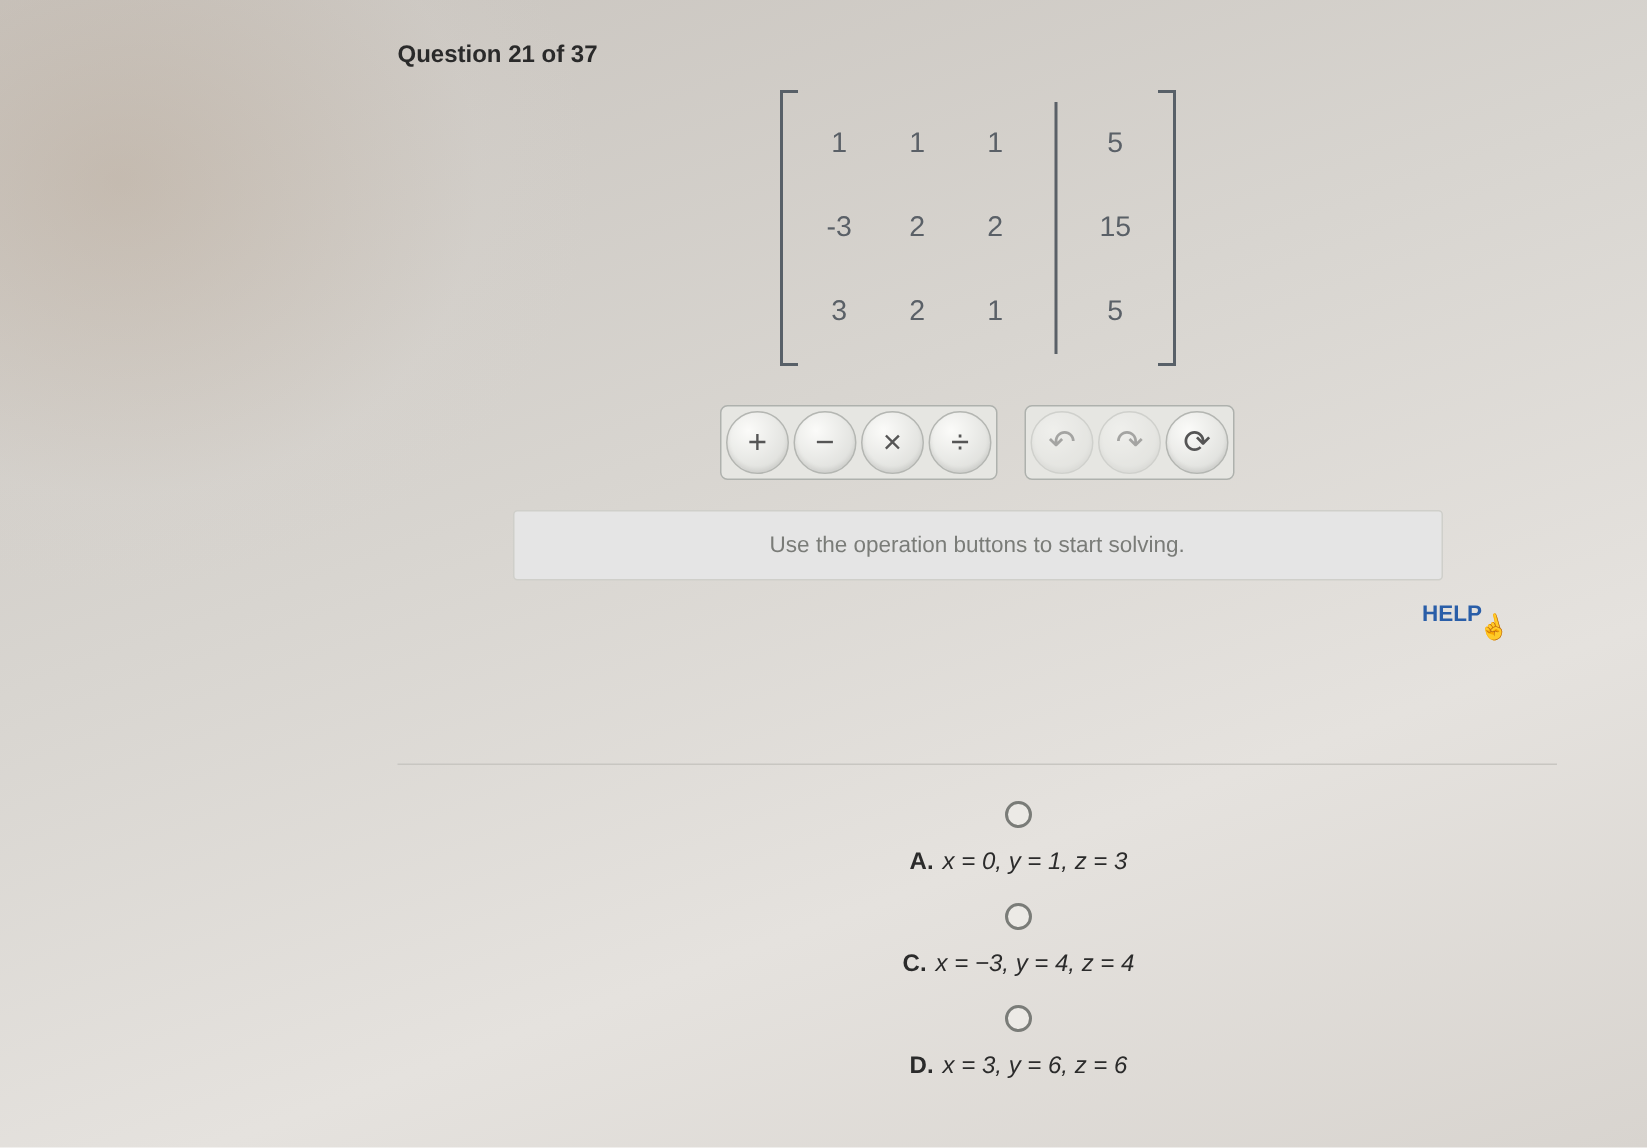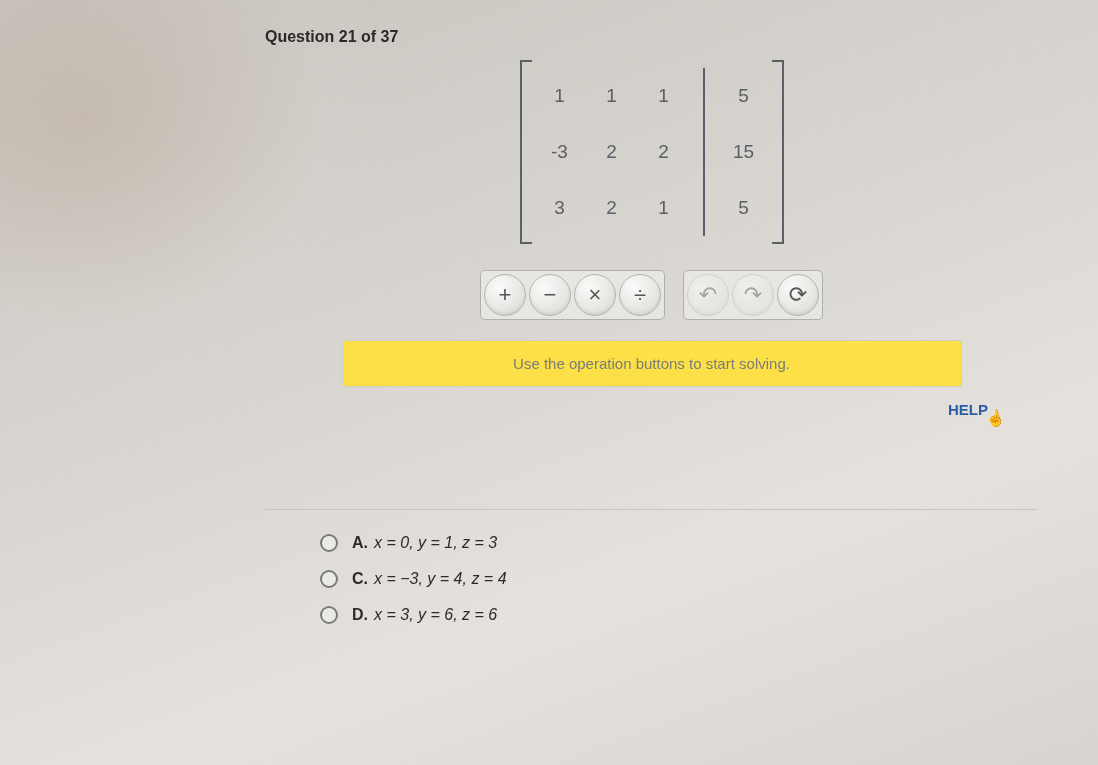--- a/index.html
+++ b/index.html
@@ -81,21 +81,21 @@
     cursor: pointer;
     box-shadow: inset 0 -2px 3px rgba(0,0,0,0.08);
   }
   .tool-btn.dim {
     opacity: 0.45;
   }
   .hint-bar {
     margin: 0 auto;
     width: 620px;
     max-width: 96%;
-    background: #fde047;
+    background: #e5e5e5;
     border: 1px solid #cfcfca;
     border-radius: 3px;
     padding: 14px 10px;
     text-align: center;
     font-size: 15px;
     color: #7a7c78;
   }
   .help-row {
     text-align: right;
     padding: 14px 50px 0 0;
@@ -120,20 +120,21 @@
   }
   .options {
     padding-left: 55px;
   }
   .opt {
     display: flex;
     align-items: center;
     gap: 14px;
     margin-bottom: 18px;
     cursor: pointer;
+    flex-direction: column;
   }
   .radio {
     width: 18px; height: 18px;
     border: 2px solid #7a7c78;
     border-radius: 50%;
     flex-shrink: 0;
     background: #eceae6;
   }
   .opt-text {
     font-size: 16px;

